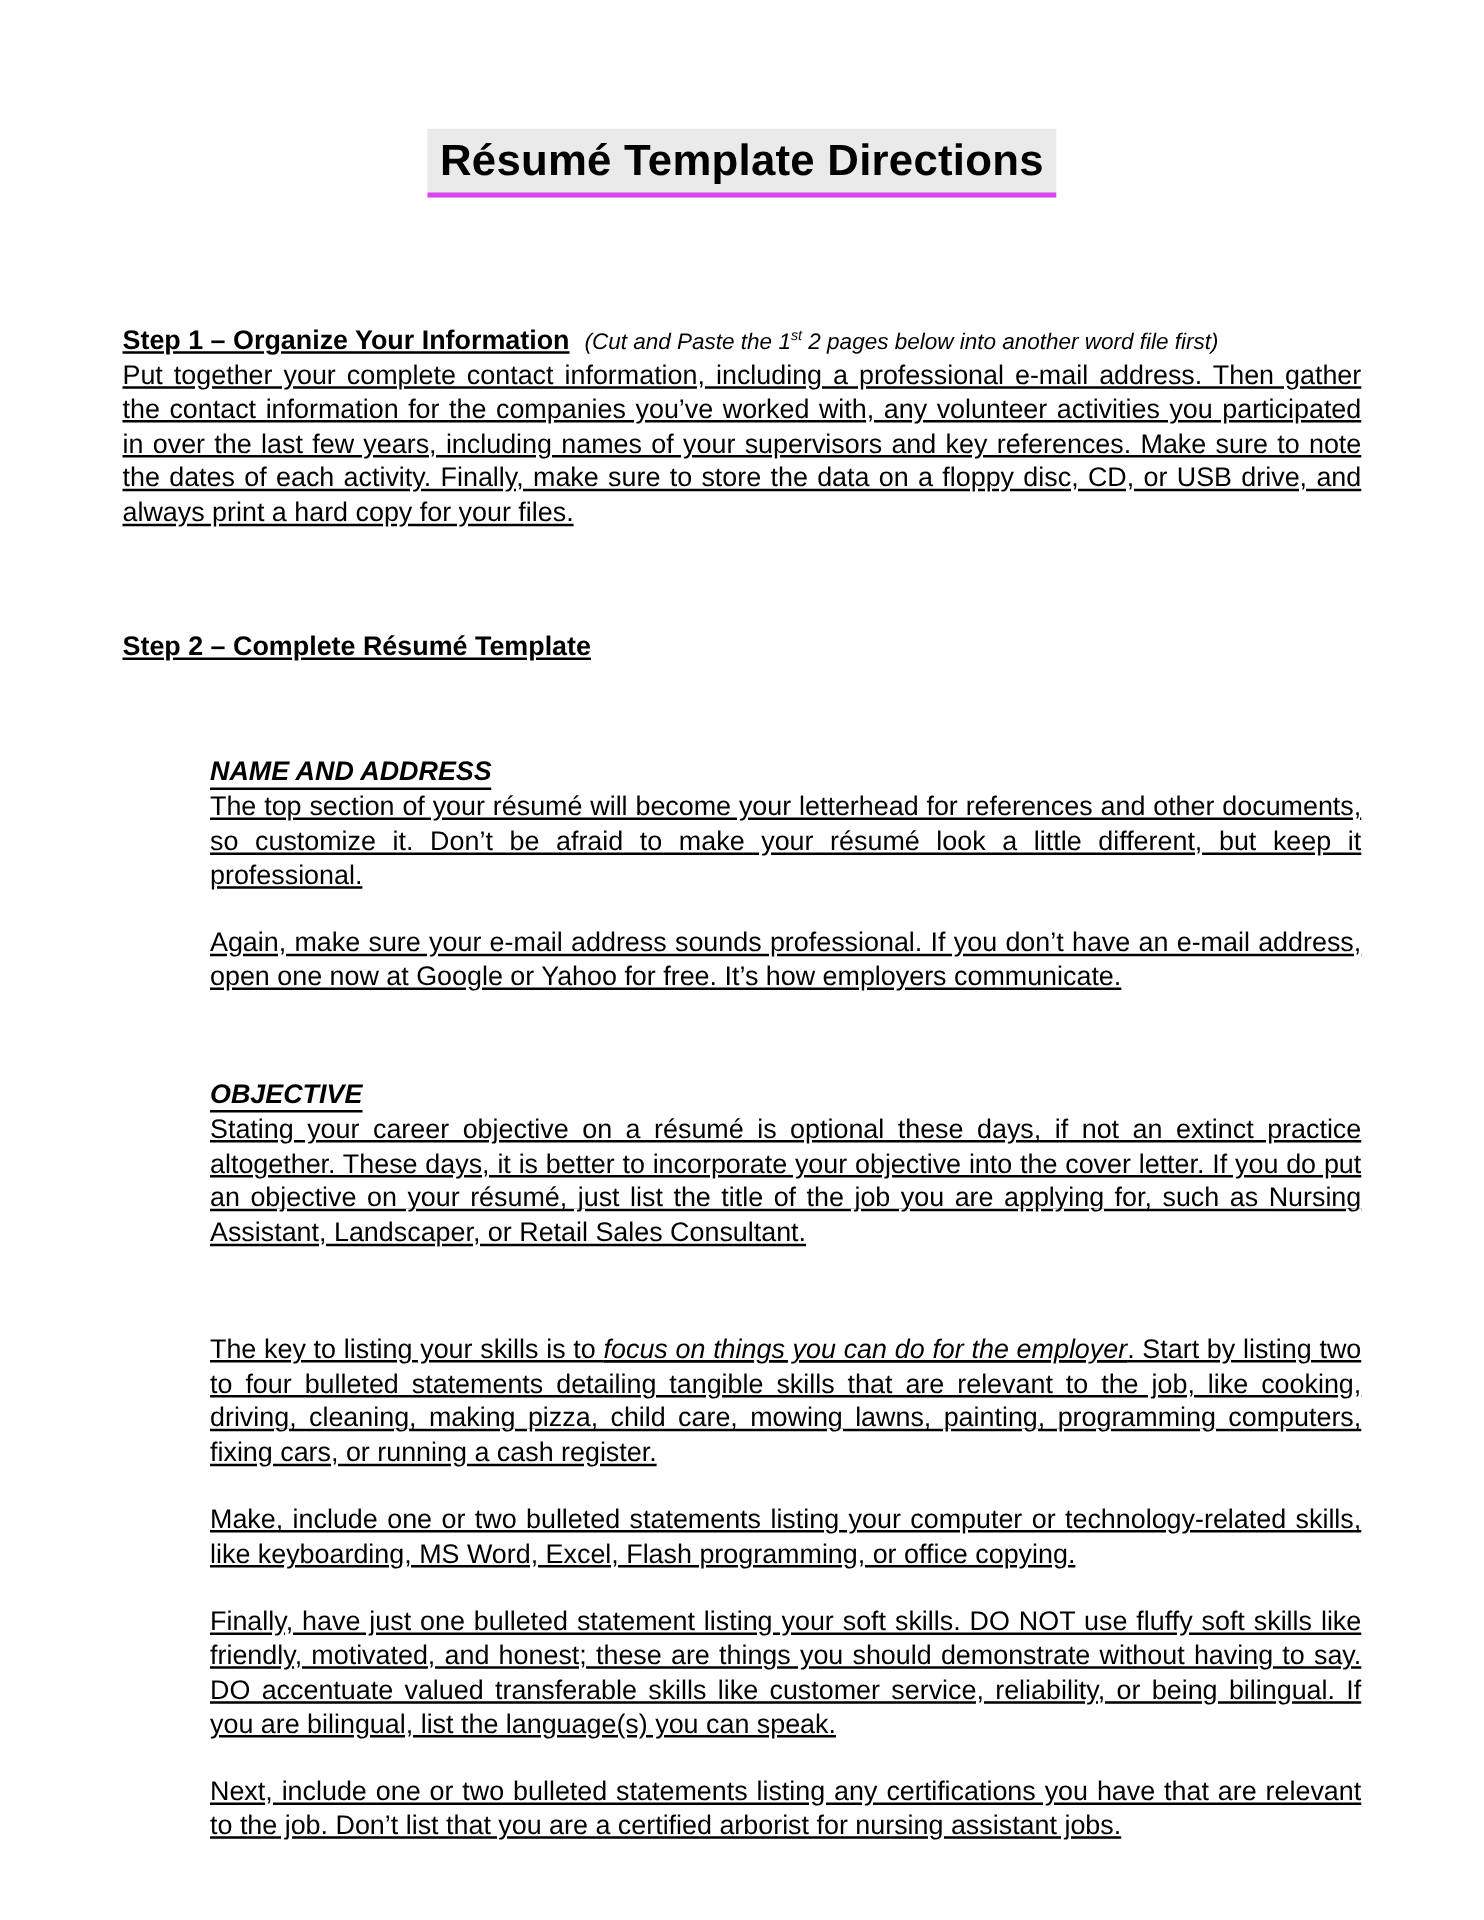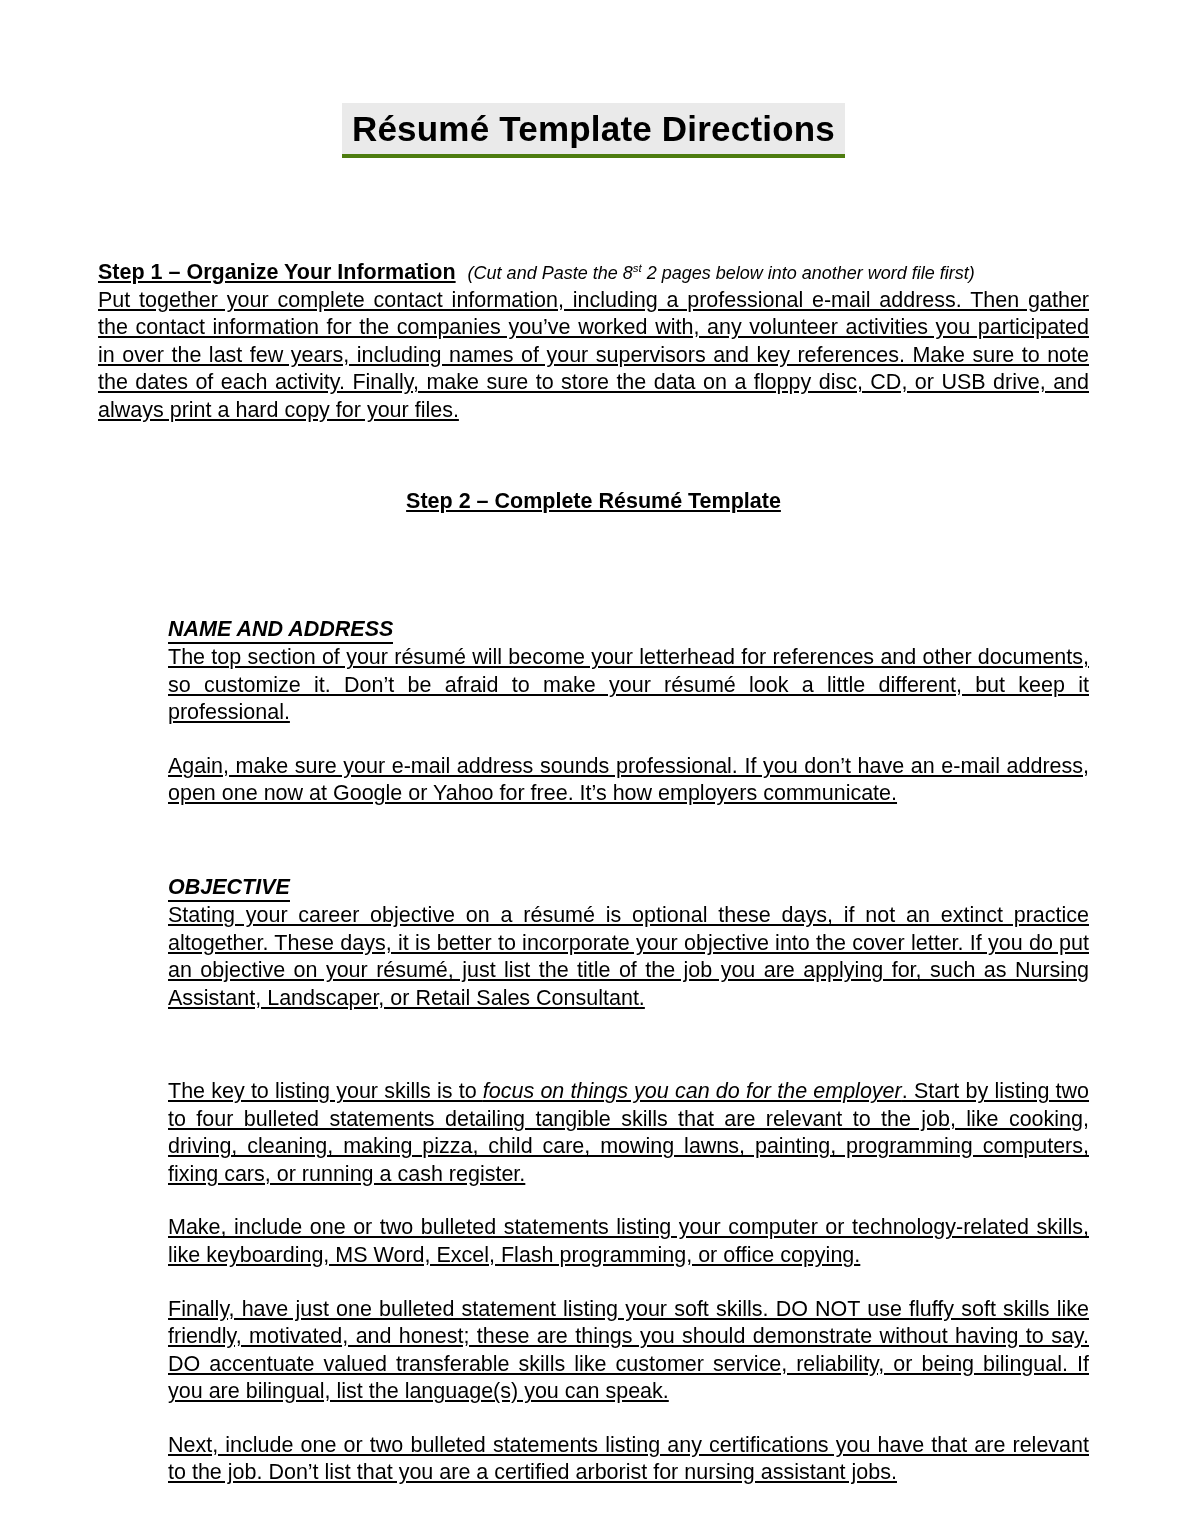--- a/index.html
+++ b/index.html
@@ -26,21 +26,21 @@
     padding-top: 80px;
   }
   .doc-title {
     display: inline-block;
     background: #eaeaea;
     font-size: 35px;
     font-weight: bold;
     letter-spacing: 0.2px;
     line-height: 1.35;
     padding: 2px 10px 1px 10px;
-    border-bottom: 4px solid #4d7c0f;
+    border-bottom: 4px solid #d946ef;
   }
   .body-col {
     margin: 0 98px 0 98px;
     width: 991px;
   }
   .step-head {
     margin-top: 78px;
     font-size: 21.5px;
     line-height: 1.28;
   }
@@ -63,32 +63,31 @@
     font-size: 21.5px;
     line-height: 1.28;
     text-align: justify;
     text-justify: inter-word;
     text-decoration: underline;
   }
   p.para + p.para {
     margin-top: 26px;
   }
   .step2 {
-    margin-top: 64px;
-    text-align: center;
+    margin-top: 80px;
   }
   .sections {
     margin-left: 70px;
     width: 921px;
   }
   .section {
     margin-top: 66px;
   }
   .section:first-child {
-    margin-top: 100px;
+    margin-top: 72px;
   }
   .sec-head {
     font-size: 21.5px;
     font-weight: bold;
     font-style: italic;
     line-height: 1.28;
     margin: 0 0 1px 0;
   }
   .sec-head span.u {
     border-bottom: 2.5px solid #000;
@@ -106,21 +105,21 @@
 
 <div class="page">
 
   <div class="title-wrap">
     <h1 class="doc-title">Résumé Template Directions</h1>
   </div>
 
   <div class="body-col">
 
     <div class="step-head">
-      <span class="step-label">Step 1 – Organize Your Information</span><span class="step-note"><span>(Cut and Paste the 8</span><sup>st</sup><span> 2 pages below into another word file first)</span></span>
+      <span class="step-label">Step 1 – Organize Your Information</span><span class="step-note"><span>(Cut and Paste the 1</span><sup>st</sup><span> 2 pages below into another word file first)</span></span>
     </div>
 
     <p class="para">Put together your complete contact information, including a professional e-mail address. Then gather the contact information for the companies you’ve worked with, any volunteer activities you participated in over the last few years, including names of your supervisors and key references. Make sure to note the dates of each activity. Finally, make sure to store the data on a floppy disc, CD, or USB drive, and always print a hard copy for your files.</p>
 
     <div class="step-head step2">
       <span class="step-label">Step 2 – Complete Résumé Template</span>
     </div>
 
     <div class="sections">
 

